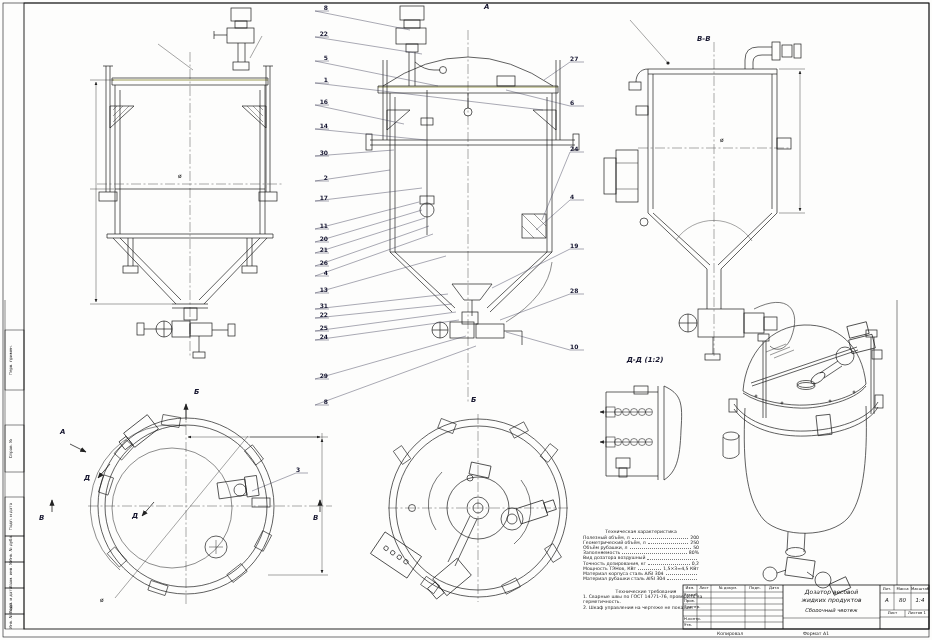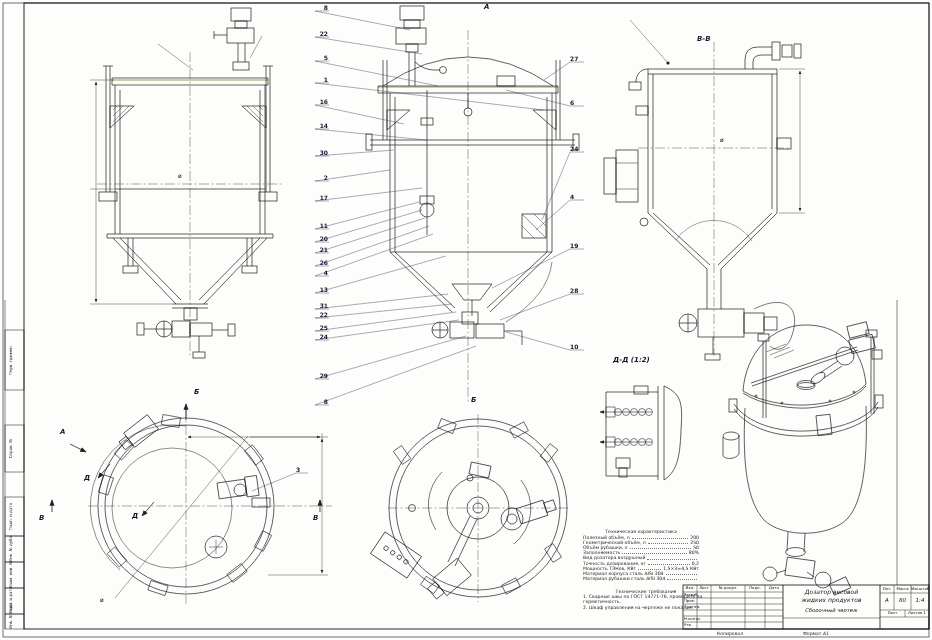--- a/index.html
+++ b/index.html
@@ -442,21 +442,21 @@
 <div class="co r" style="left:570px;top:99px">6</div>
 <div class="co r" style="left:570px;top:145px">24</div>
 <div class="co r" style="left:570px;top:193px">4</div>
 <div class="co r" style="left:570px;top:242px">19</div>
 <div class="co r" style="left:570px;top:287px">28</div>
 <div class="co r" style="left:570px;top:343px">10</div>
 <div class="co r" style="left:296px;top:466px">3</div>
 
 <div class="vlabel" style="left:484px;top:3px">А</div>
 <div class="vlabel" style="left:697px;top:35px">В-В</div>
-<div class="vlabel" style="left:613px;top:356px;width:64px;">Д-Д (1:2)</div>
+<div class="vlabel" style="left:613px;top:356px;width:64px;text-align:center">Д-Д (1:2)</div>
 <div class="vlabel" style="left:471px;top:396px">Б</div>
 <div class="vlabel" style="left:194px;top:388px">Б</div>
 <div class="vlabel" style="left:60px;top:428px">А</div>
 <div class="vlabel" style="left:84px;top:474px">Д</div>
 <div class="vlabel" style="left:132px;top:512px">Д</div>
 <div class="vlabel" style="left:39px;top:514px">В</div>
 <div class="vlabel" style="left:313px;top:514px">В</div>
 
 <div class="dia" style="left:178px;top:172px">ø</div>
 <div class="dia" style="left:720px;top:136px">ø</div>

